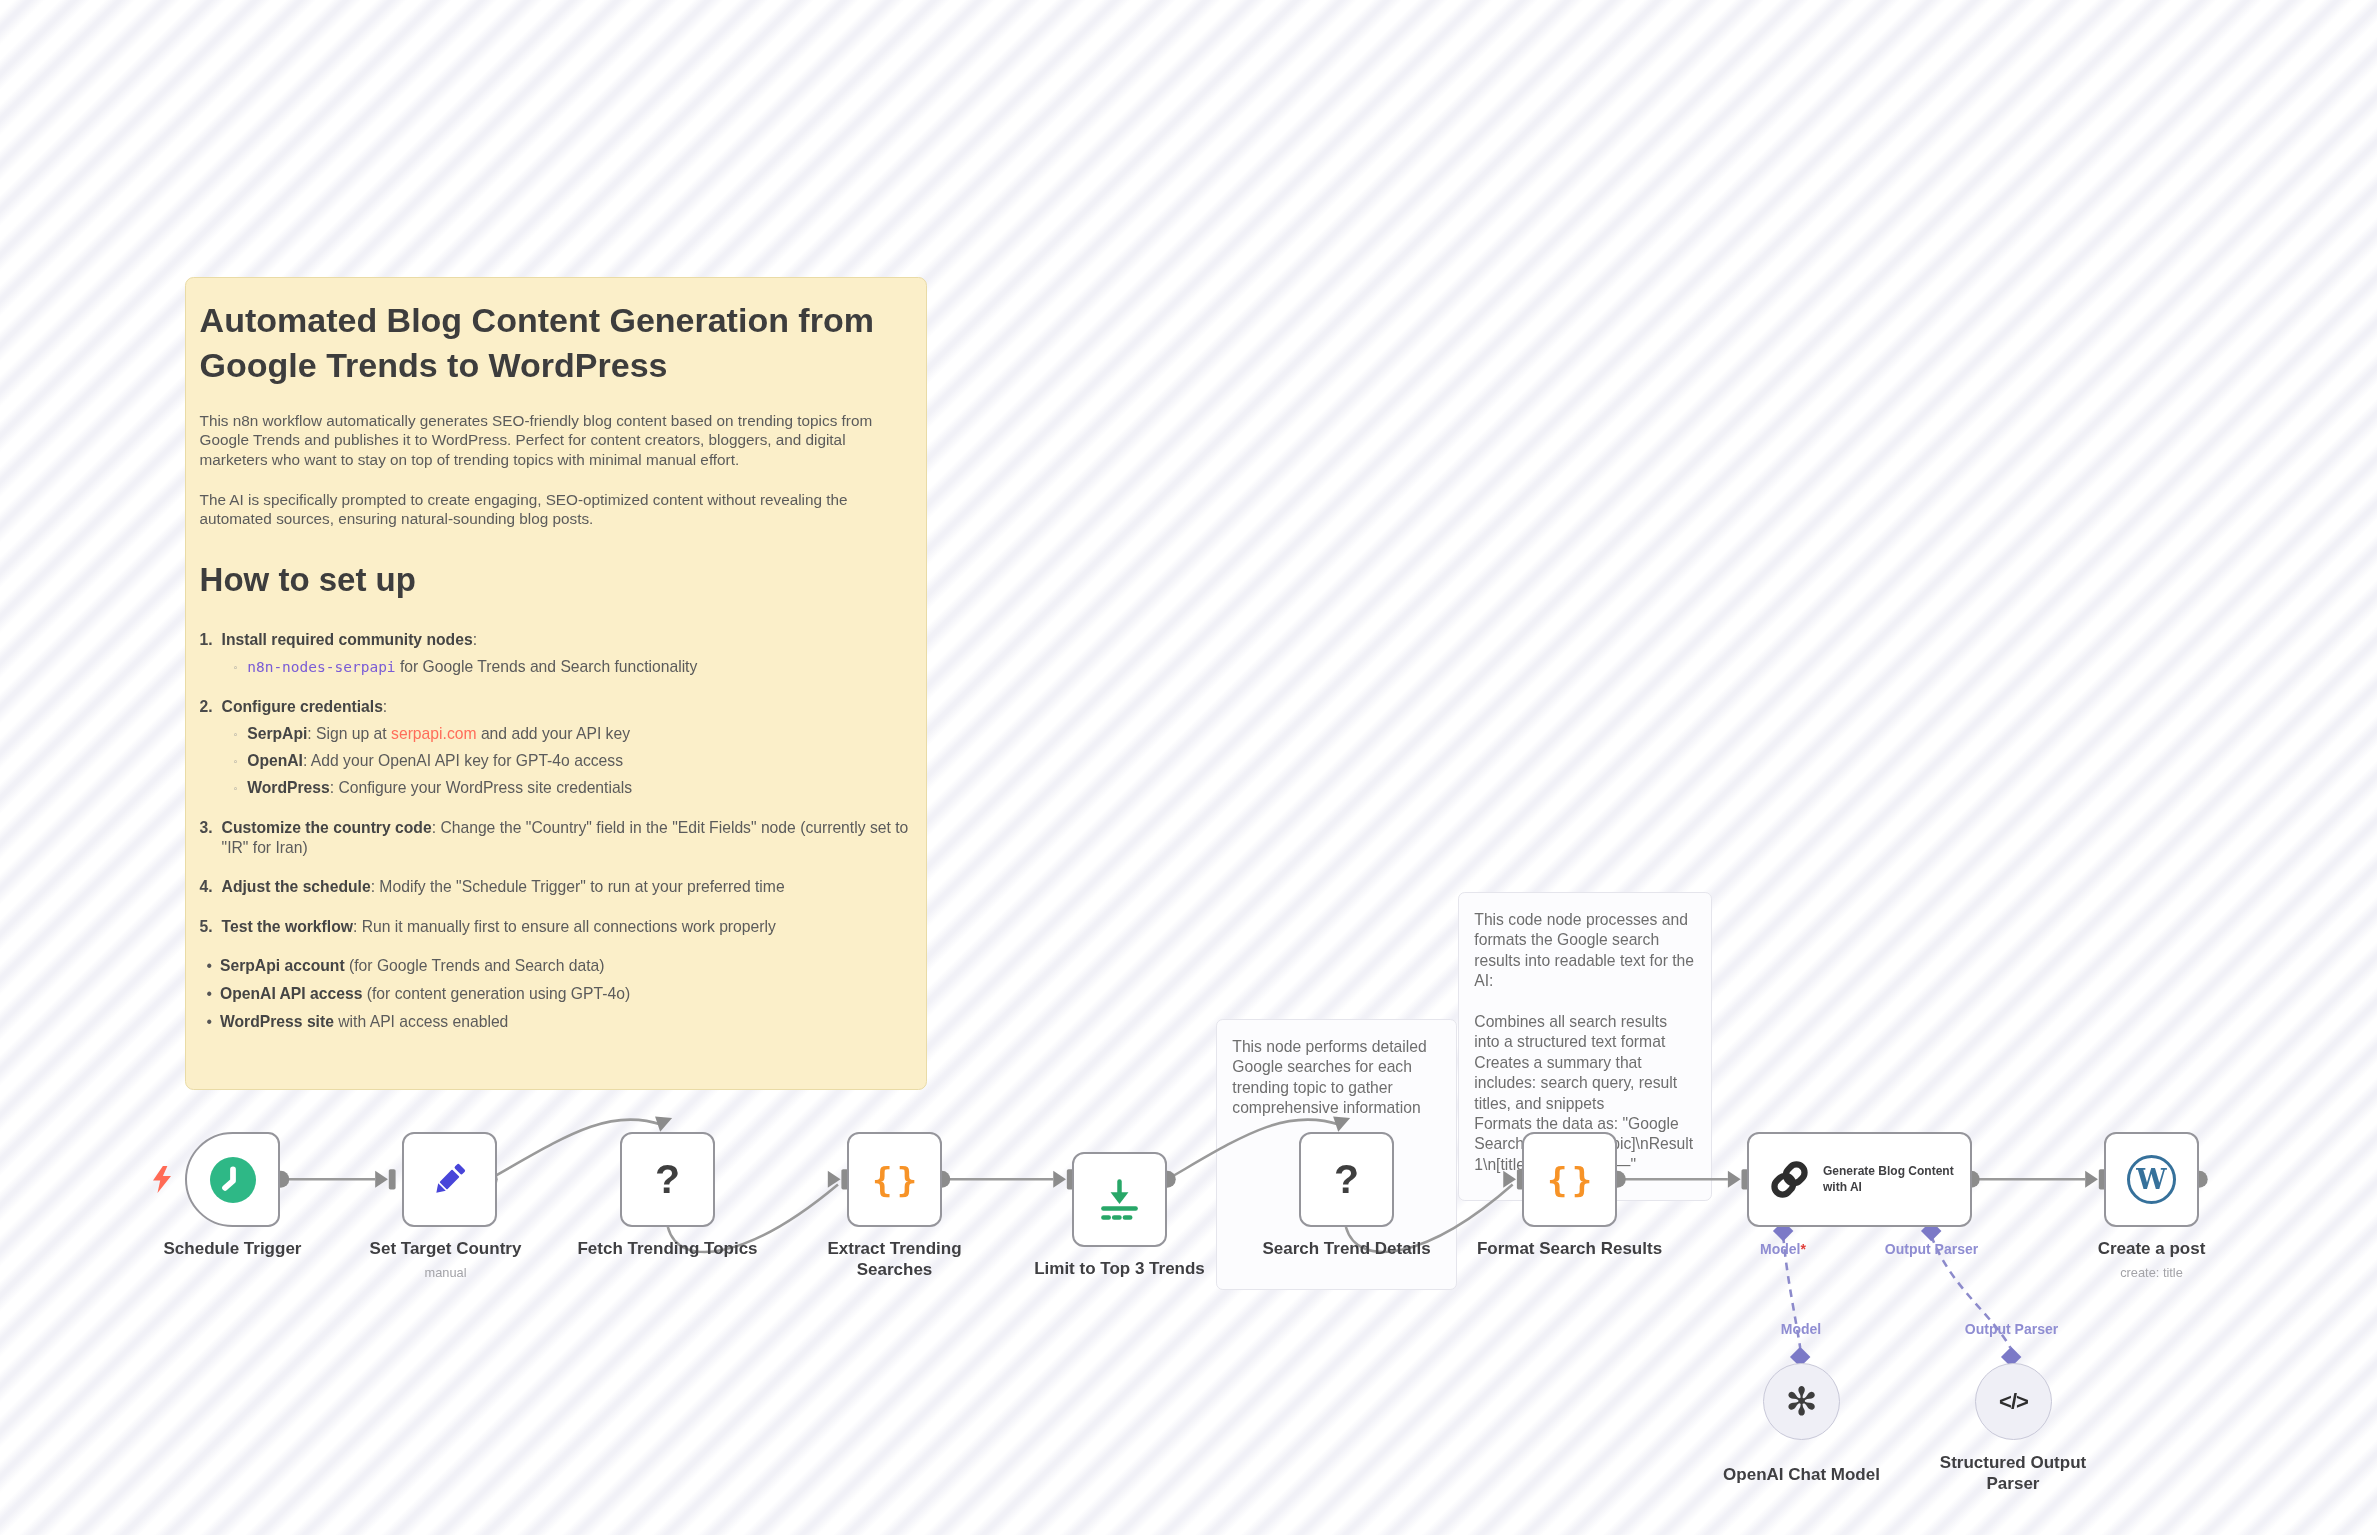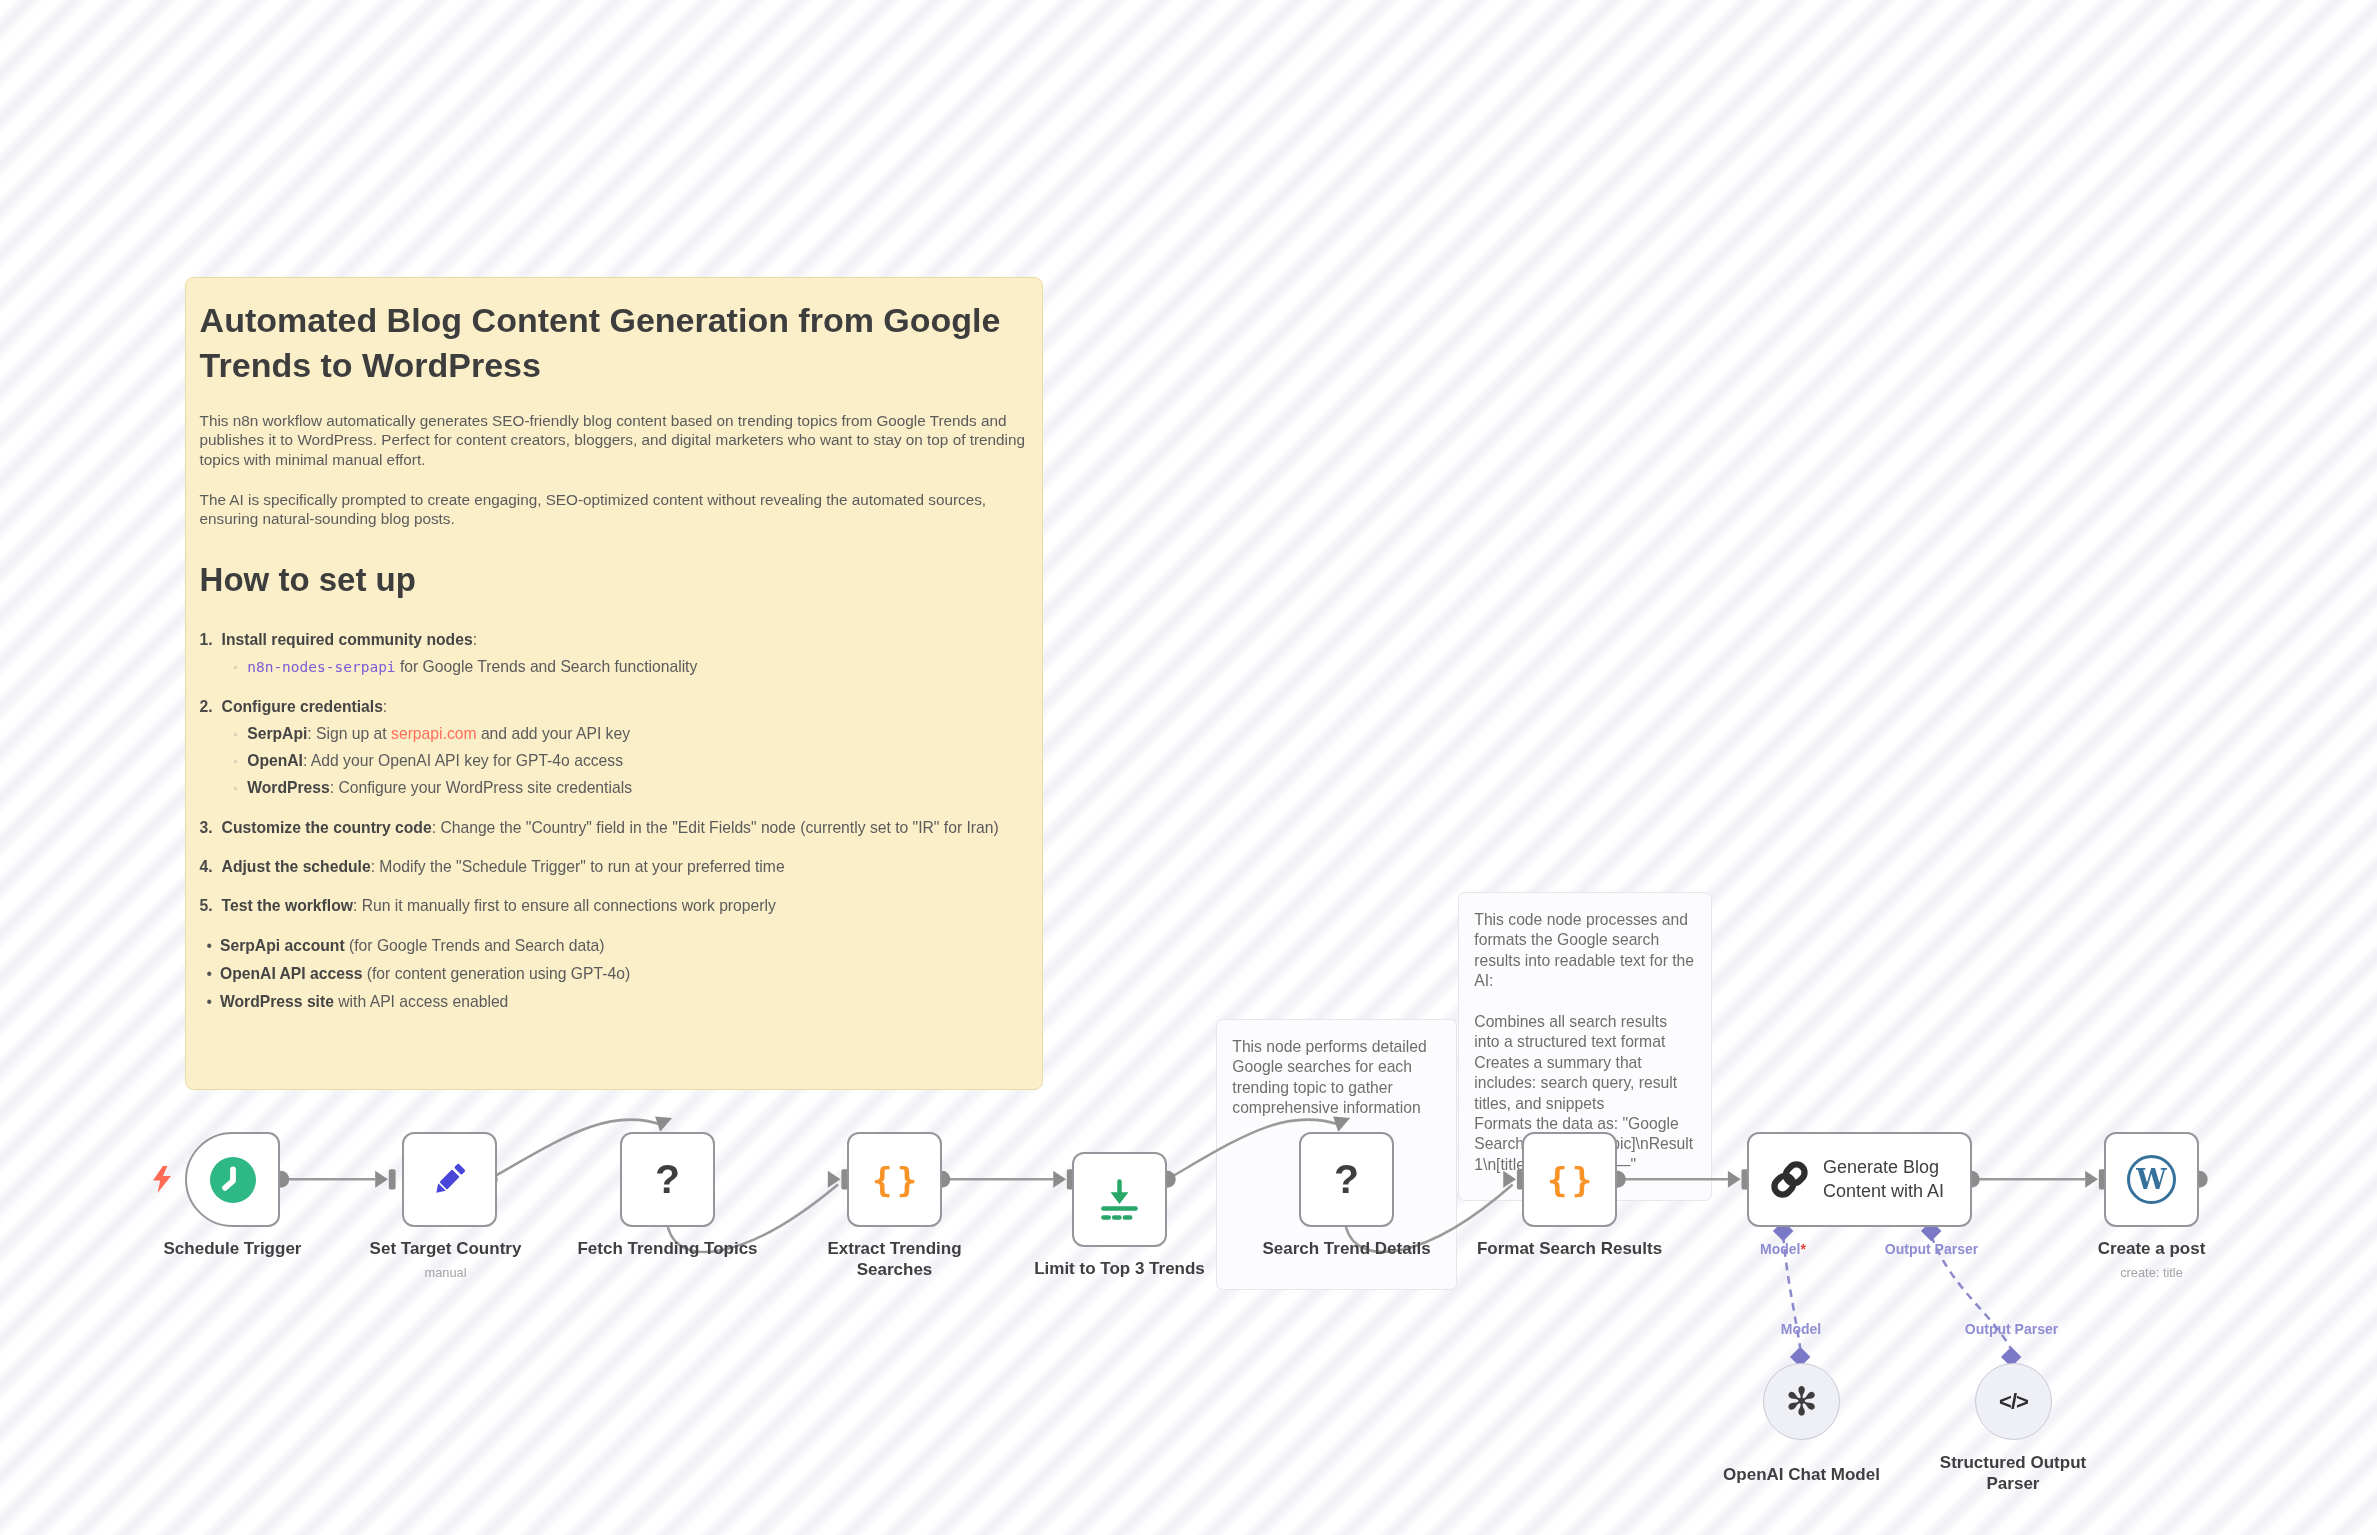--- a/index.html
+++ b/index.html
@@ -5,21 +5,21 @@
   html,body{margin:0;padding:0;}
   body{
     width:2377px;height:1536px;overflow:hidden;
     font-family:"Liberation Sans",sans-serif;
     background:repeating-linear-gradient(135deg,#ffffff 0px,#ffffff 10.2px,#f1f1f7 19px,#f1f1f7 22px,#ffffff 32px);
   }
   .canvas{position:relative;width:2377px;height:1536px;}
 
   
   .sticky-yellow{
-    position:absolute;left:185px;top:277px;width:858px;height:813px;
+    position:absolute;left:185px;top:277px;width:742px;height:813px;
     background:#fbefc9;border:0.9px solid #e9dba6;border-radius:8.5px;
     box-sizing:border-box;padding:20.4px 13.6px 17px 13.6px;color:#5b5b5b;
   }
   .sticky-yellow h1{
     margin:0 0 24px 0;font-size:34px;line-height:1.3;font-weight:700;color:#3d3d3d;
   }
   .sticky-yellow p{margin:0 0 20.4px 0;font-size:15.3px;line-height:1.28;}
   .sticky-yellow h2{
     margin:32px 0 31px 0;font-size:33px;font-weight:700;color:#3d3d3d;
   }
@@ -63,21 +63,21 @@
   }
   .glyph-q{font-size:41px;font-weight:700;color:#3f3f3f;}
   .glyph-braces{font-family:"DejaVu Sans Mono",monospace;font-size:34px;font-weight:700;color:#f79327;letter-spacing:4.3px;padding-left:4.3px;}
   .glyph-openai{font-size:39px;color:#3d3d3d;}
   .glyph-codeslash{font-size:22px;font-weight:700;color:#2e2e2e;letter-spacing:-0.9px;}
   .wp-ring{
     width:43px;height:43px;border:3.4px solid #36719b;border-radius:50%;
     display:flex;align-items:center;justify-content:center;
     font-family:"DejaVu Serif",serif;font-weight:700;font-size:27px;color:#36719b;
   }
-  .gen-text{font-size:18px;font-weight:400;color:#3f3f42;line-height:1.3;}
+  .gen-text{font-size:12px;font-weight:700;color:#3f3f42;line-height:1.3;}
 
   
   .subnode{
     position:absolute;z-index:3;width:77px;height:77px;border-radius:50%;
     background:#efeff6;border:1.7px solid #c8c8d8;box-sizing:border-box;
     display:flex;align-items:center;justify-content:center;
   }
   .subnode-label{
     position:absolute;z-index:3;text-align:center;font-size:17px;font-weight:600;color:#3f3f42;line-height:1.25;
   }

